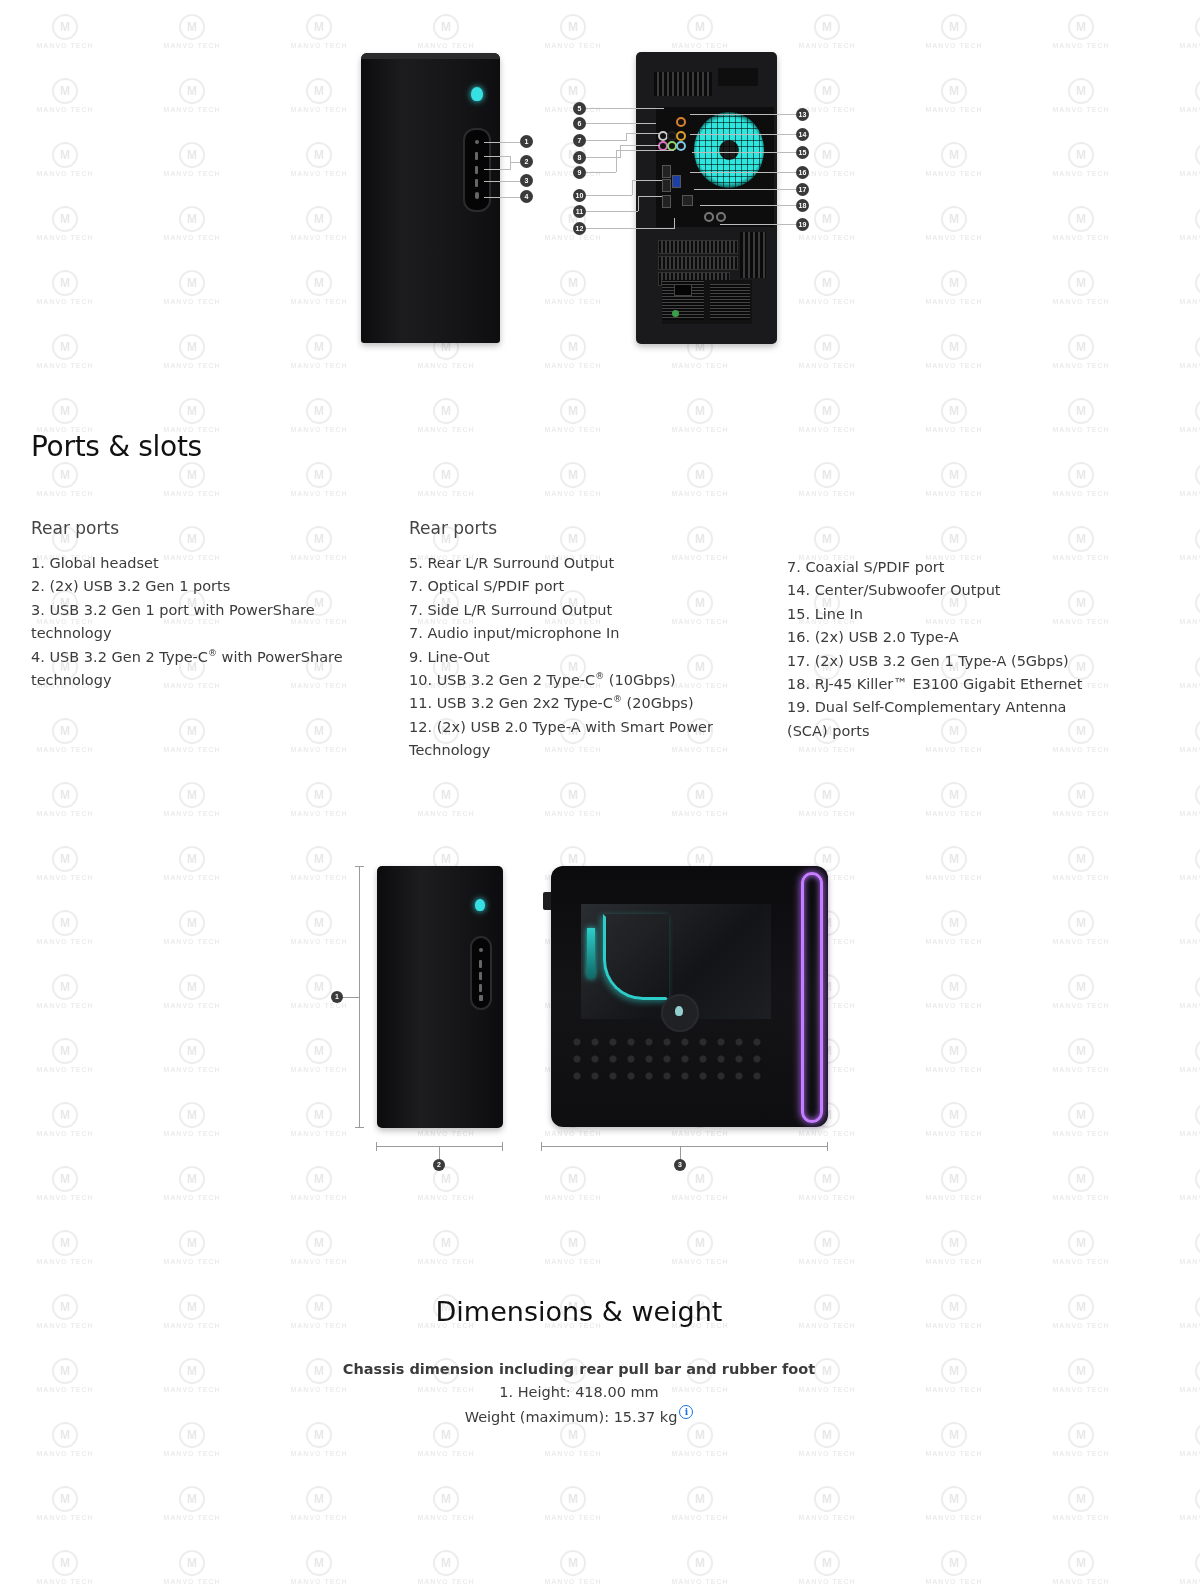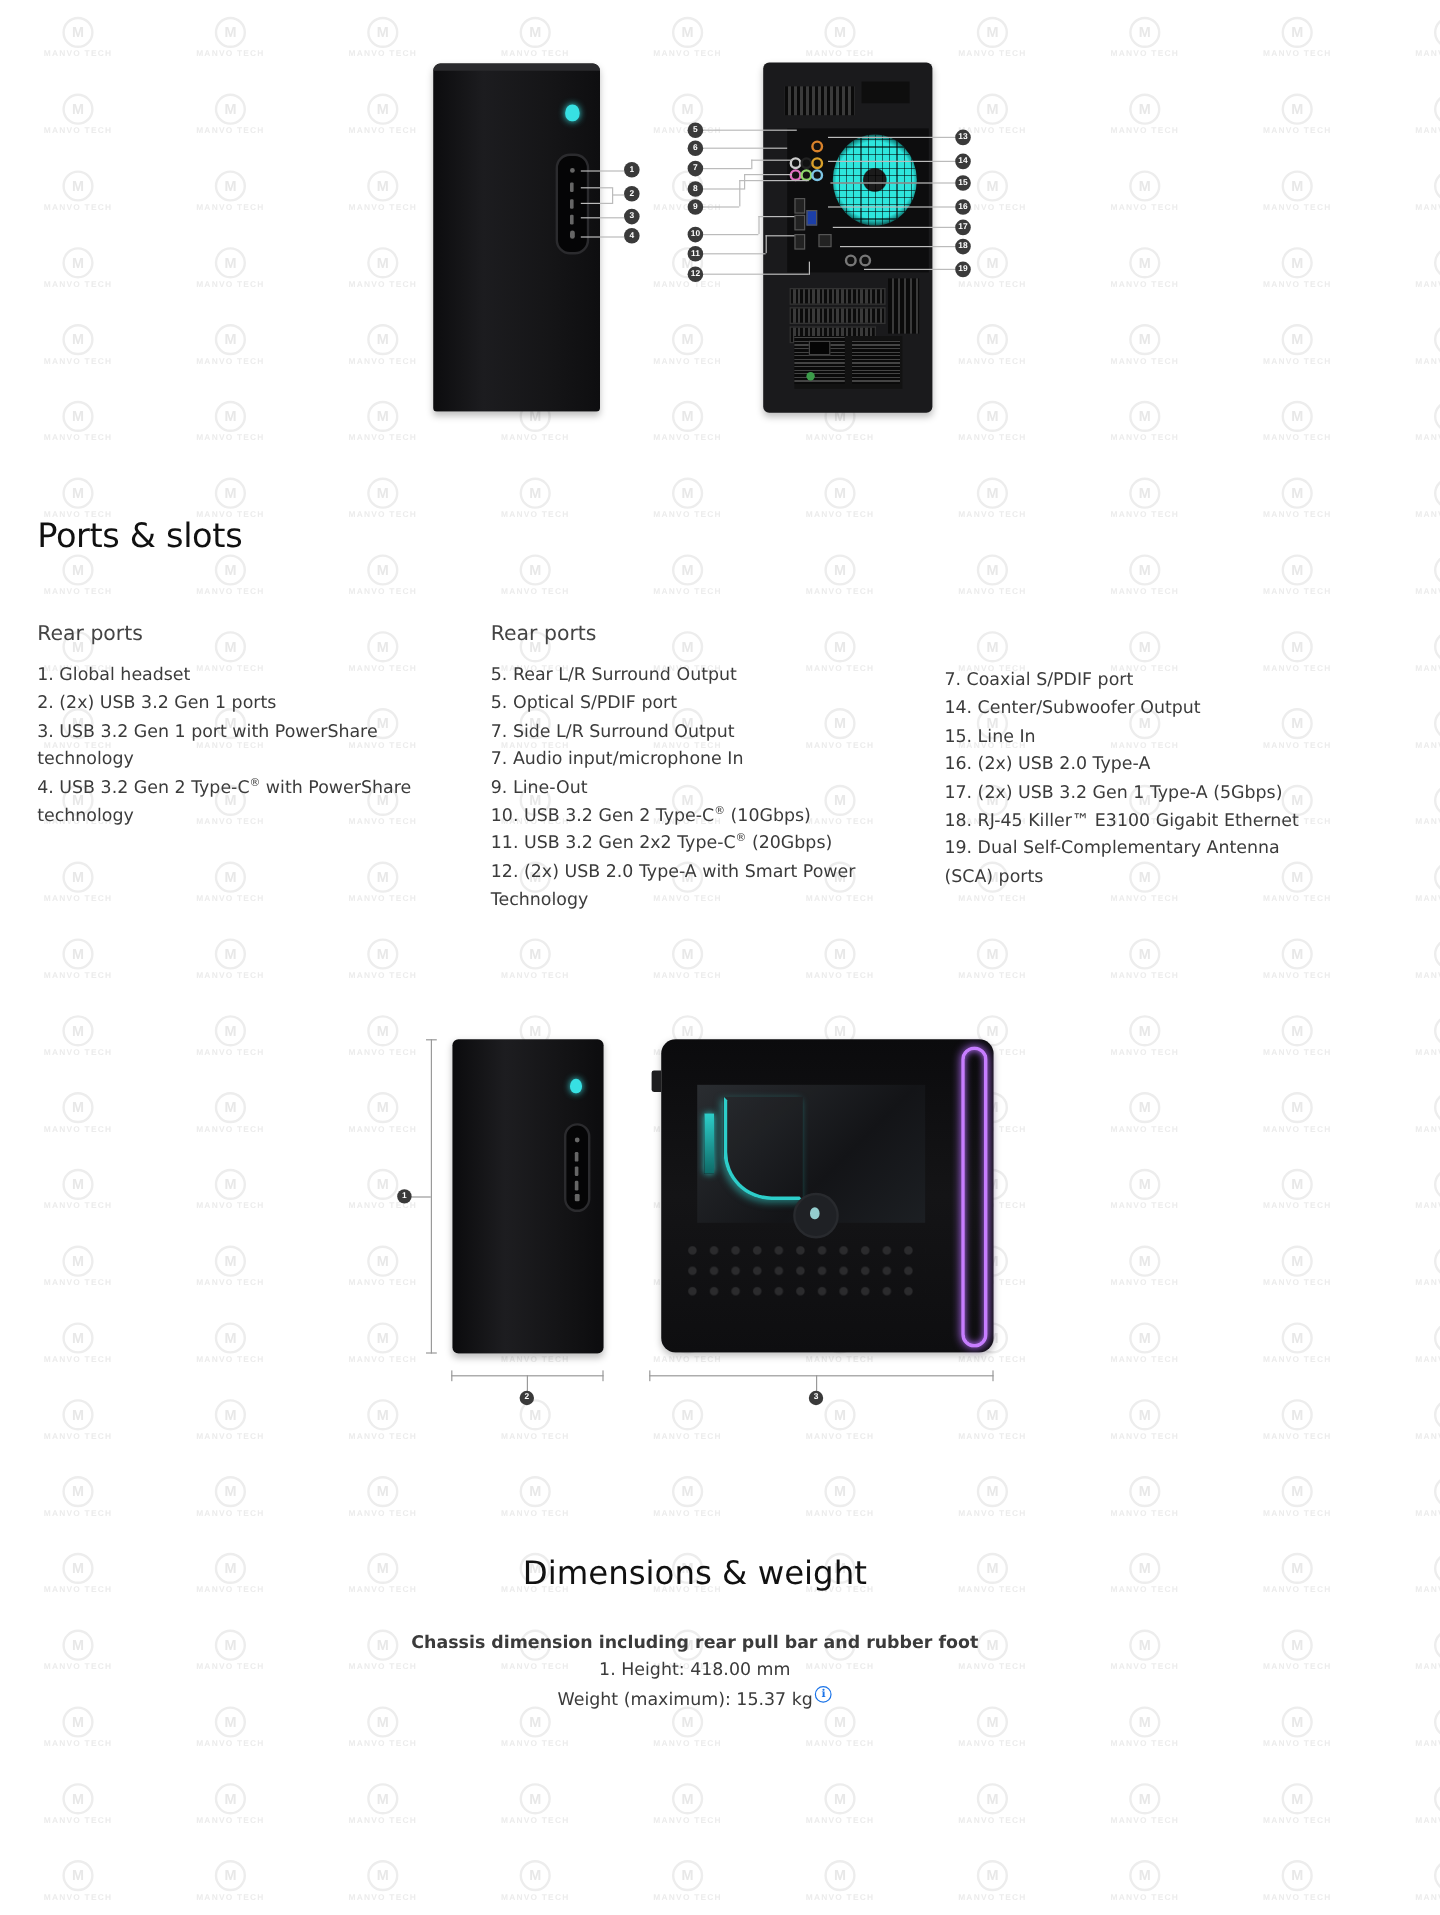--- a/index.html
+++ b/index.html
@@ -1202,21 +1202,21 @@
       <li>2. (2x) USB 3.2 Gen 1 ports</li>
       <li>3. USB 3.2 Gen 1 port with PowerShare technology</li>
       <li>4. USB 3.2 Gen 2 Type-C<sup>®</sup> with PowerShare technology</li>
     </ul>
 </div>
 
 <div class="col" style="left:409px;width:330px">
   <h3>Rear ports</h3>
   <ul>
       <li>5. Rear L/R Surround Output</li>
-      <li>5. Optical S/PDIF port</li>
+      <li>7. Optical S/PDIF port</li>
       <li>7. Side L/R Surround Output</li>
       <li>7. Audio input/microphone In</li>
       <li>9. Line-Out</li>
       <li>10. USB 3.2 Gen 2 Type-C<sup>®</sup> (10Gbps)</li>
       <li>11. USB 3.2 Gen 2x2 Type-C<sup>®</sup> (20Gbps)</li>
       <li>12. (2x) USB 2.0 Type-A with Smart Power Technology</li>
     </ul>
 </div>
 
 <div class="col" style="left:787px;width:300px;top:556px">

